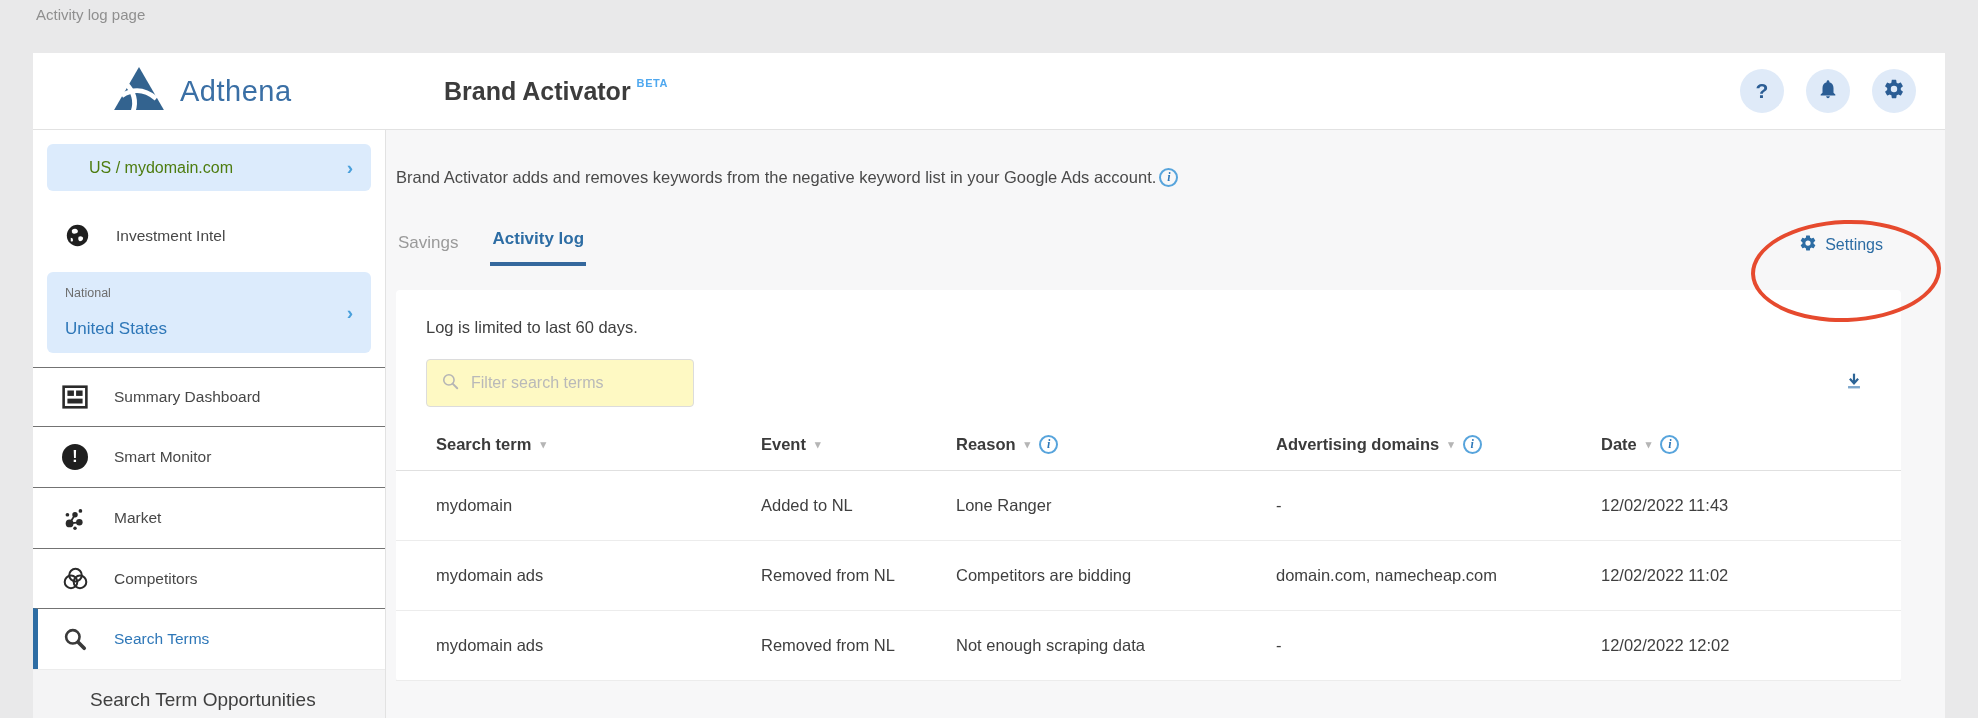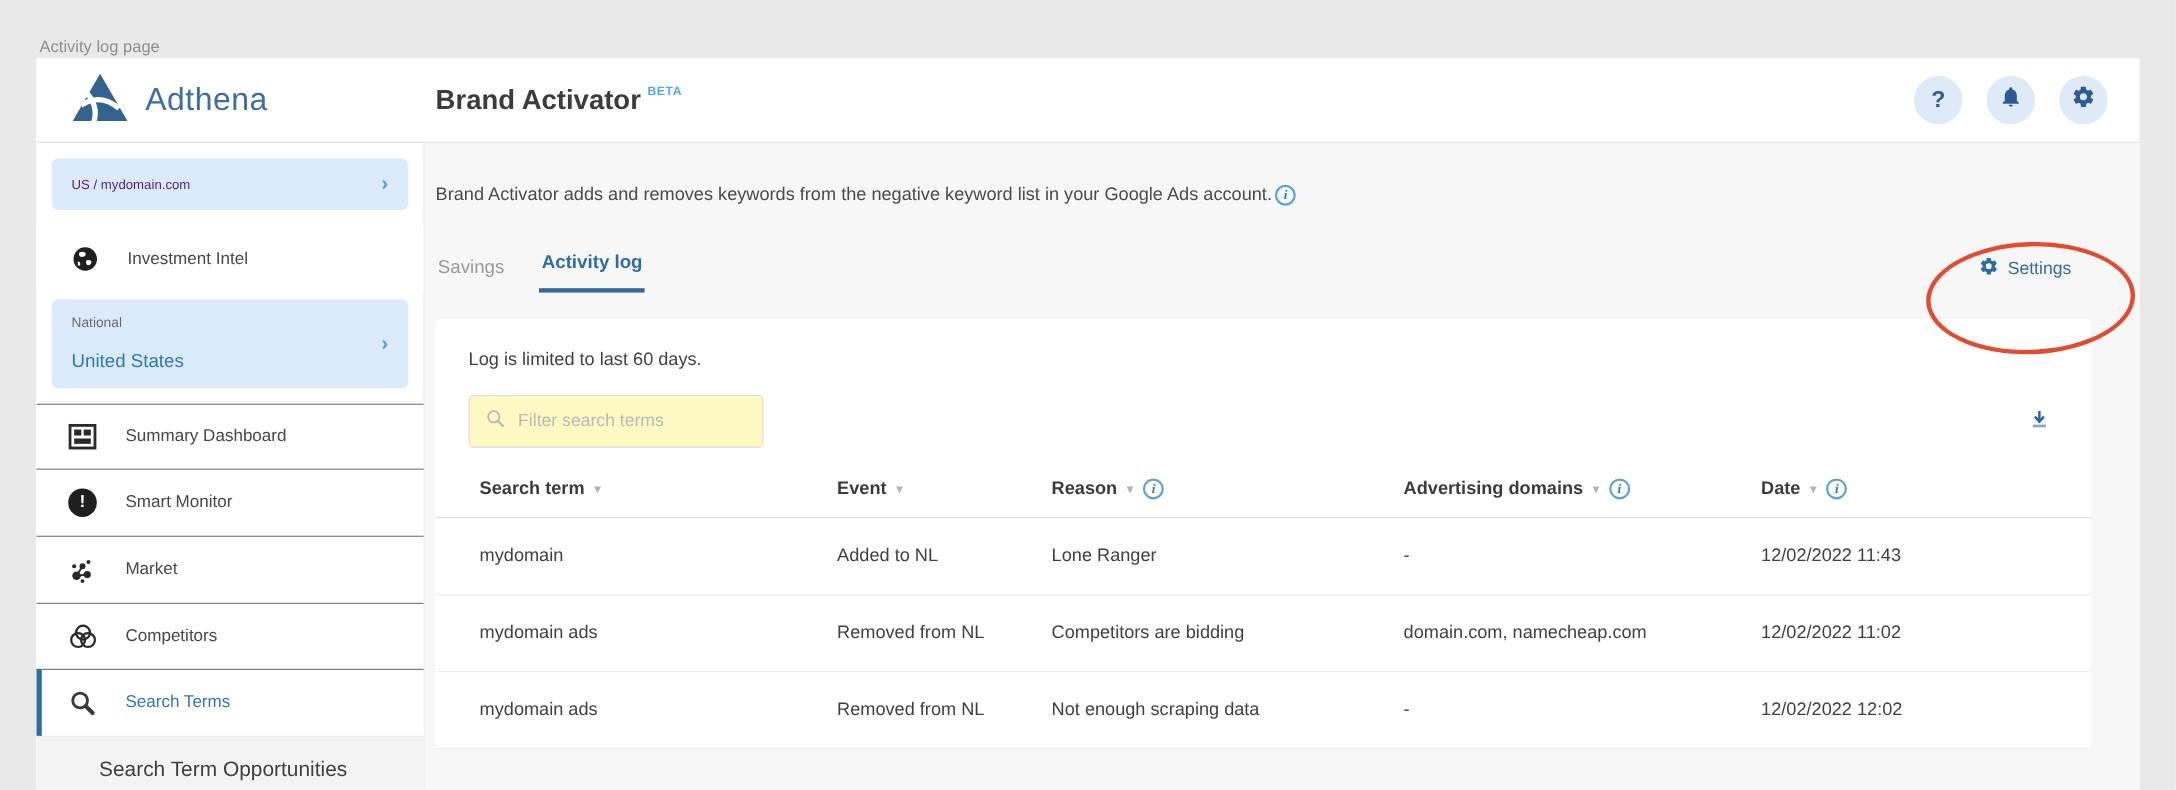--- a/index.html
+++ b/index.html
@@ -4,30 +4,30 @@
 <style>
   * { margin:0; padding:0; box-sizing:border-box; }
   html,body { width:1978px; height:718px; }
   body {
     background:#e9e9ea;
     font-family:"Liberation Sans", sans-serif;
     position:relative;
     overflow:hidden;
     color:#3f3f3f;
   }
-  .caption { position:absolute; left:36px; top:34px; font-size:15px; color:#8f8f8f; }
+  .caption { position:absolute; left:36px; top:6px; font-size:15px; color:#8f8f8f; }
 
   .window {
     position:absolute; left:33px; top:53px; width:1912px; height:665px;
     background:#fff; overflow:hidden;
   }
 
   
   .app-header { height:77px; display:flex; align-items:center; border-bottom:1px solid #e2e2e2; background:#fff; }
-  .logo-area { width:353px; display:flex; align-items:center; gap:15px; padding-left:32px; flex-shrink:0; }
+  .logo-area { width:353px; display:flex; align-items:center; gap:15px; padding-left:32px; flex-shrink:0;margin-left:48px; }
   .wordmark { font-size:29px; color:#3a6fa5; letter-spacing:0.5px; }
   .header-main { flex:1; display:flex; align-items:center; padding:0 29px 0 10px; }
   .page-title { font-size:25px; font-weight:700; color:#3c3c3c; }
   .beta { font-size:11px; font-weight:700; color:#4fa8ef; letter-spacing:0.6px; margin:-16px 0 0 6px; }
   .header-spacer { flex:1; }
   .icon-circle {
     width:44px; height:44px; border-radius:50%; background:#dfeaf8; color:#2b5d94;
     display:flex; align-items:center; justify-content:center; margin-left:22px;
     font-size:21px; font-weight:700; cursor:pointer;
   }
@@ -35,21 +35,21 @@
   
   .app-body { display:flex; height:588px; }
   .sidebar { width:353px; flex-shrink:0; border-right:1px solid #e2e2e2; background:#fff; padding-top:14px; }
   .content { flex:1; background:#f7f7f8; position:relative; padding:0 26px 0 8px; }
 
   
   .chip {
     margin:0 14px 14px 14px; background:#dcebfc; border-radius:6px; padding:14px 18px;
     display:flex; justify-content:space-between; align-items:center; cursor:pointer;
   }
-  .chip-label { color:#4c1d95; font-size:12px; }
+  .chip-label { color:#4d7c0f; font-size:16px;margin-left:24px; }
   .chip-2col { display:flex; flex-direction:column; gap:19px; }
   .chip-kicker { font-size:12.5px; color:#6d6d6d; }
   .chip-main { color:#2e77b8; font-size:17px; }
   .chevron { color:#4aa0dc; font-size:19px; font-weight:700; line-height:1; }
   .nav-item {
     display:flex; align-items:center; gap:24px; padding:17px 18px 17px 27px;
     font-size:15.5px; color:#474747; cursor:pointer; background:#fff;
   }
   .nav-item.bordered { border-top:1px solid #737373; }
   .nav-item.plain { padding-left:29px; margin-bottom:6px; }

